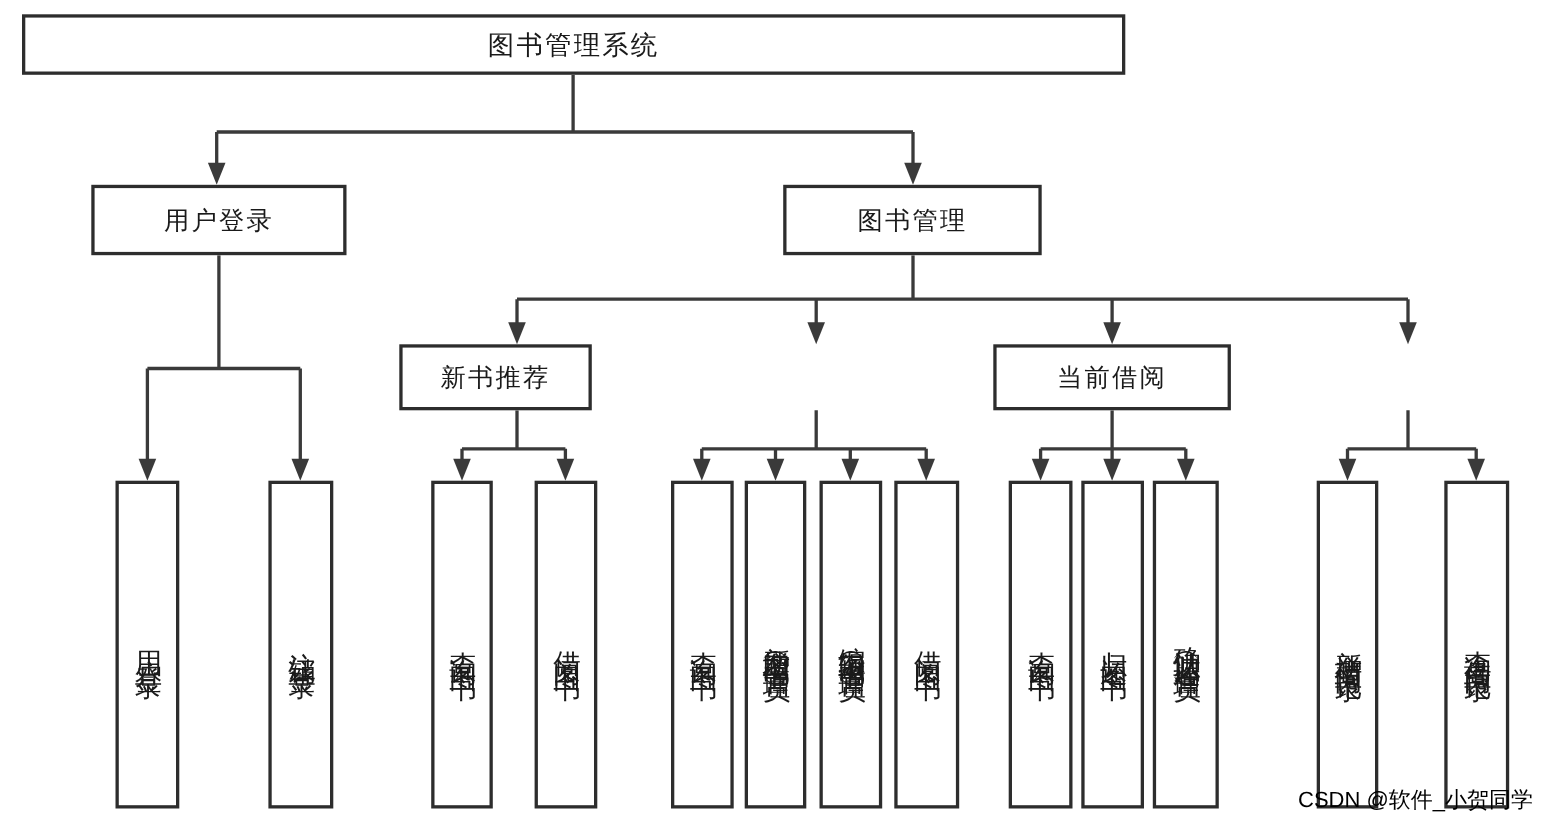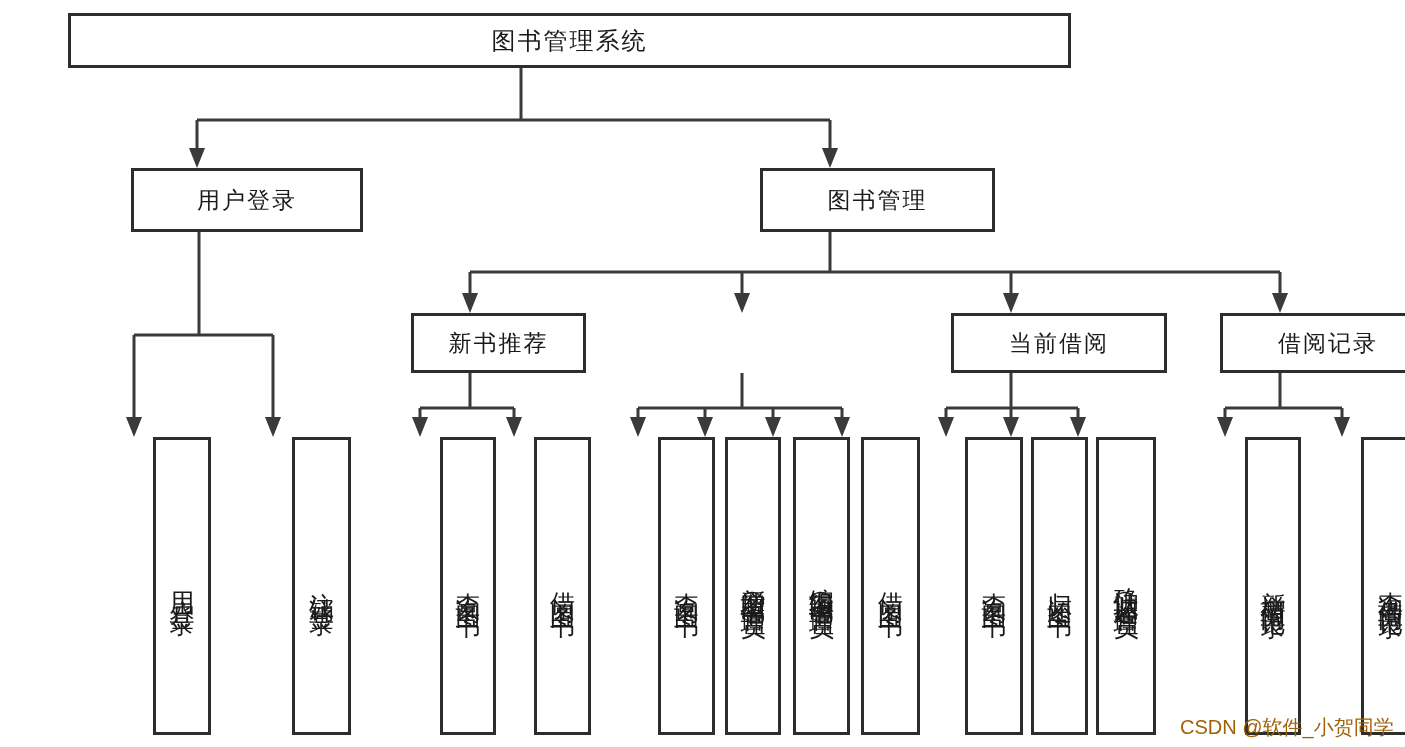--- a/index.html
+++ b/index.html
@@ -33,21 +33,20 @@
   .box {
     position: absolute;
     background: #ffffff;
     border: 3px solid #2d2d2d;
     box-sizing: border-box;
     display: flex;
     align-items: center;
     justify-content: center;
     color: #1a1a1a;
     z-index: 2;
-    margin-left: 48px;
   }
   .hbox {
     font-size: 23px;
     letter-spacing: 2px;
   }
   .root {
     left: 20px; top: 13px;
     width: 1003px; height: 55px;
     font-size: 24px;
   }
@@ -62,21 +61,21 @@
   }
   .vbox span {
     display: inline-block;
   }
   .watermark {
     position: absolute;
     left: 1180px;
     top: 714px;
     width: 225px;
     font-size: 20px;
-    color: #a16207;
+    color: #000000;
     z-index: 3;
     white-space: nowrap;
   }
 </style>
 </head>
 <body>
 
 <div class="canvas">
 
   <svg class="wires" viewBox="0 0 1405 747" aria-hidden="true">
@@ -125,23 +124,20 @@
   <div class="box hbox" style="left:712px; top:168px; width:235px; height:64px;">
     <span>图书管理</span>
   </div>
 
   <div class="box hbox" style="left:363px; top:313px; width:175px; height:60px;">
     <span>新书推荐</span>
   </div>
   <div class="box hbox" style="left:903px; top:313px; width:216px; height:60px;">
     <span>当前借阅</span>
   </div>
-  <div class="box hbox" style="left:1172px; top:313px; width:216px; height:60px;">
-    <span>借阅记录</span>
-  </div>
 
   <div class="box vbox" style="left:105px; width:58px;">
     <span>用户登录</span>
   </div>
   <div class="box vbox" style="left:244px; width:59px;">
     <span>注销登录</span>
   </div>
 
   <div class="box vbox" style="left:392px; width:56px;">
     <span>查询图书</span>

